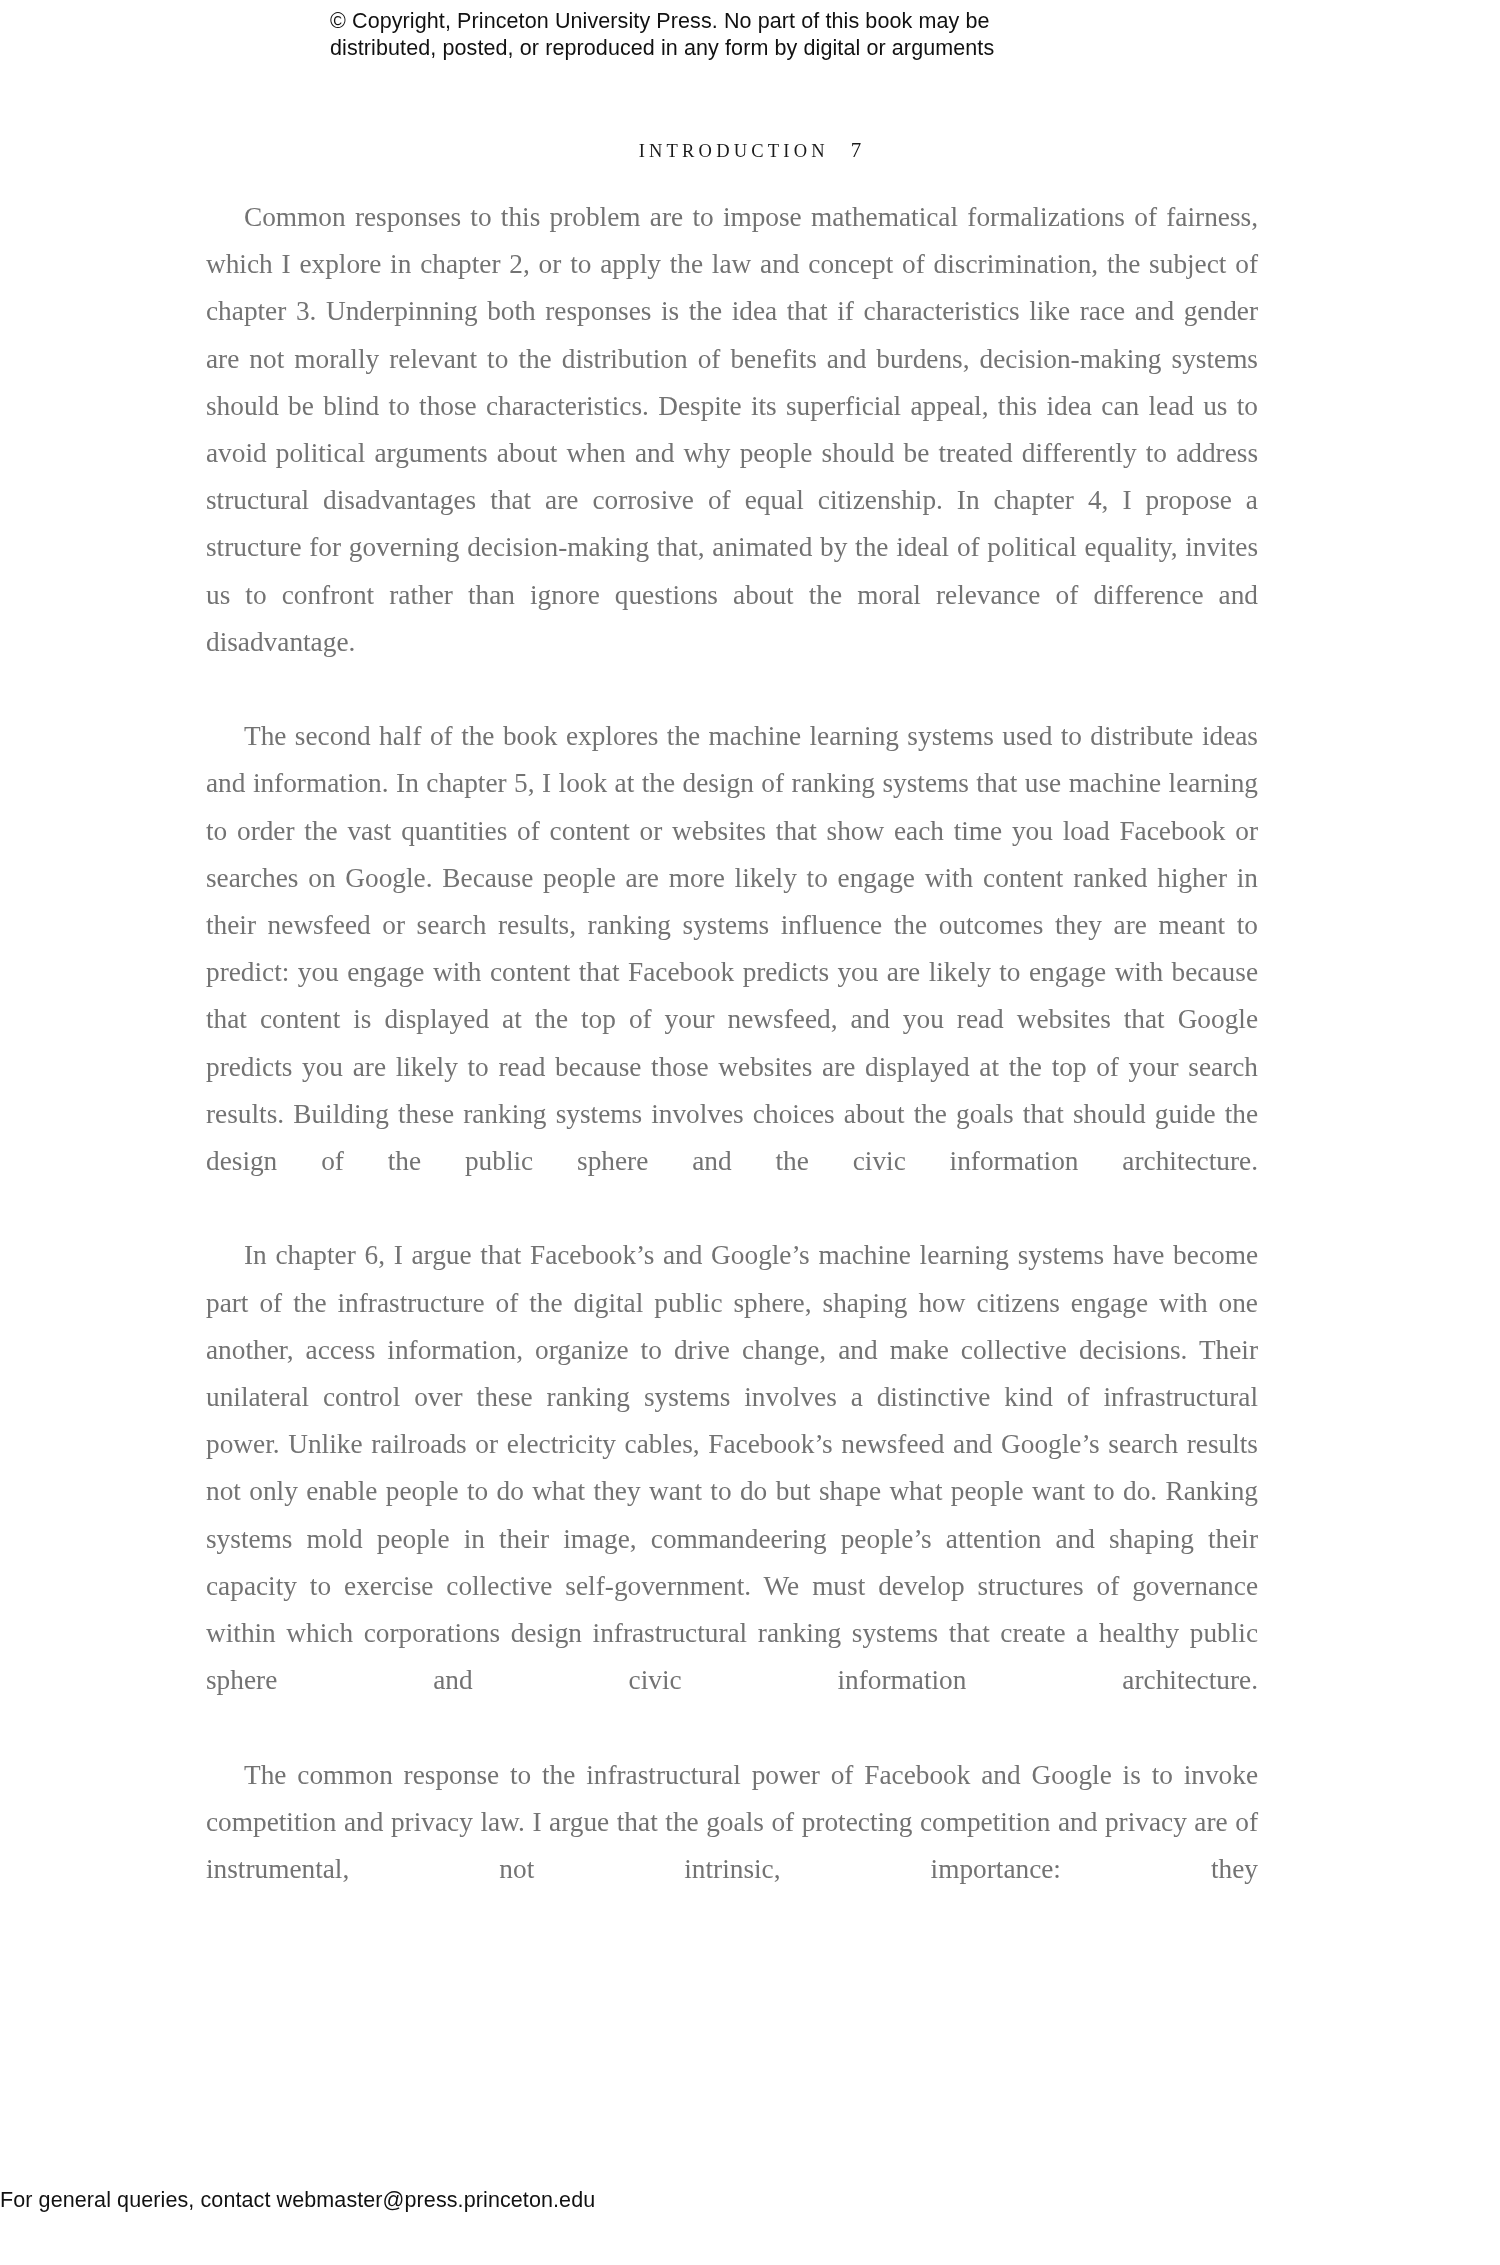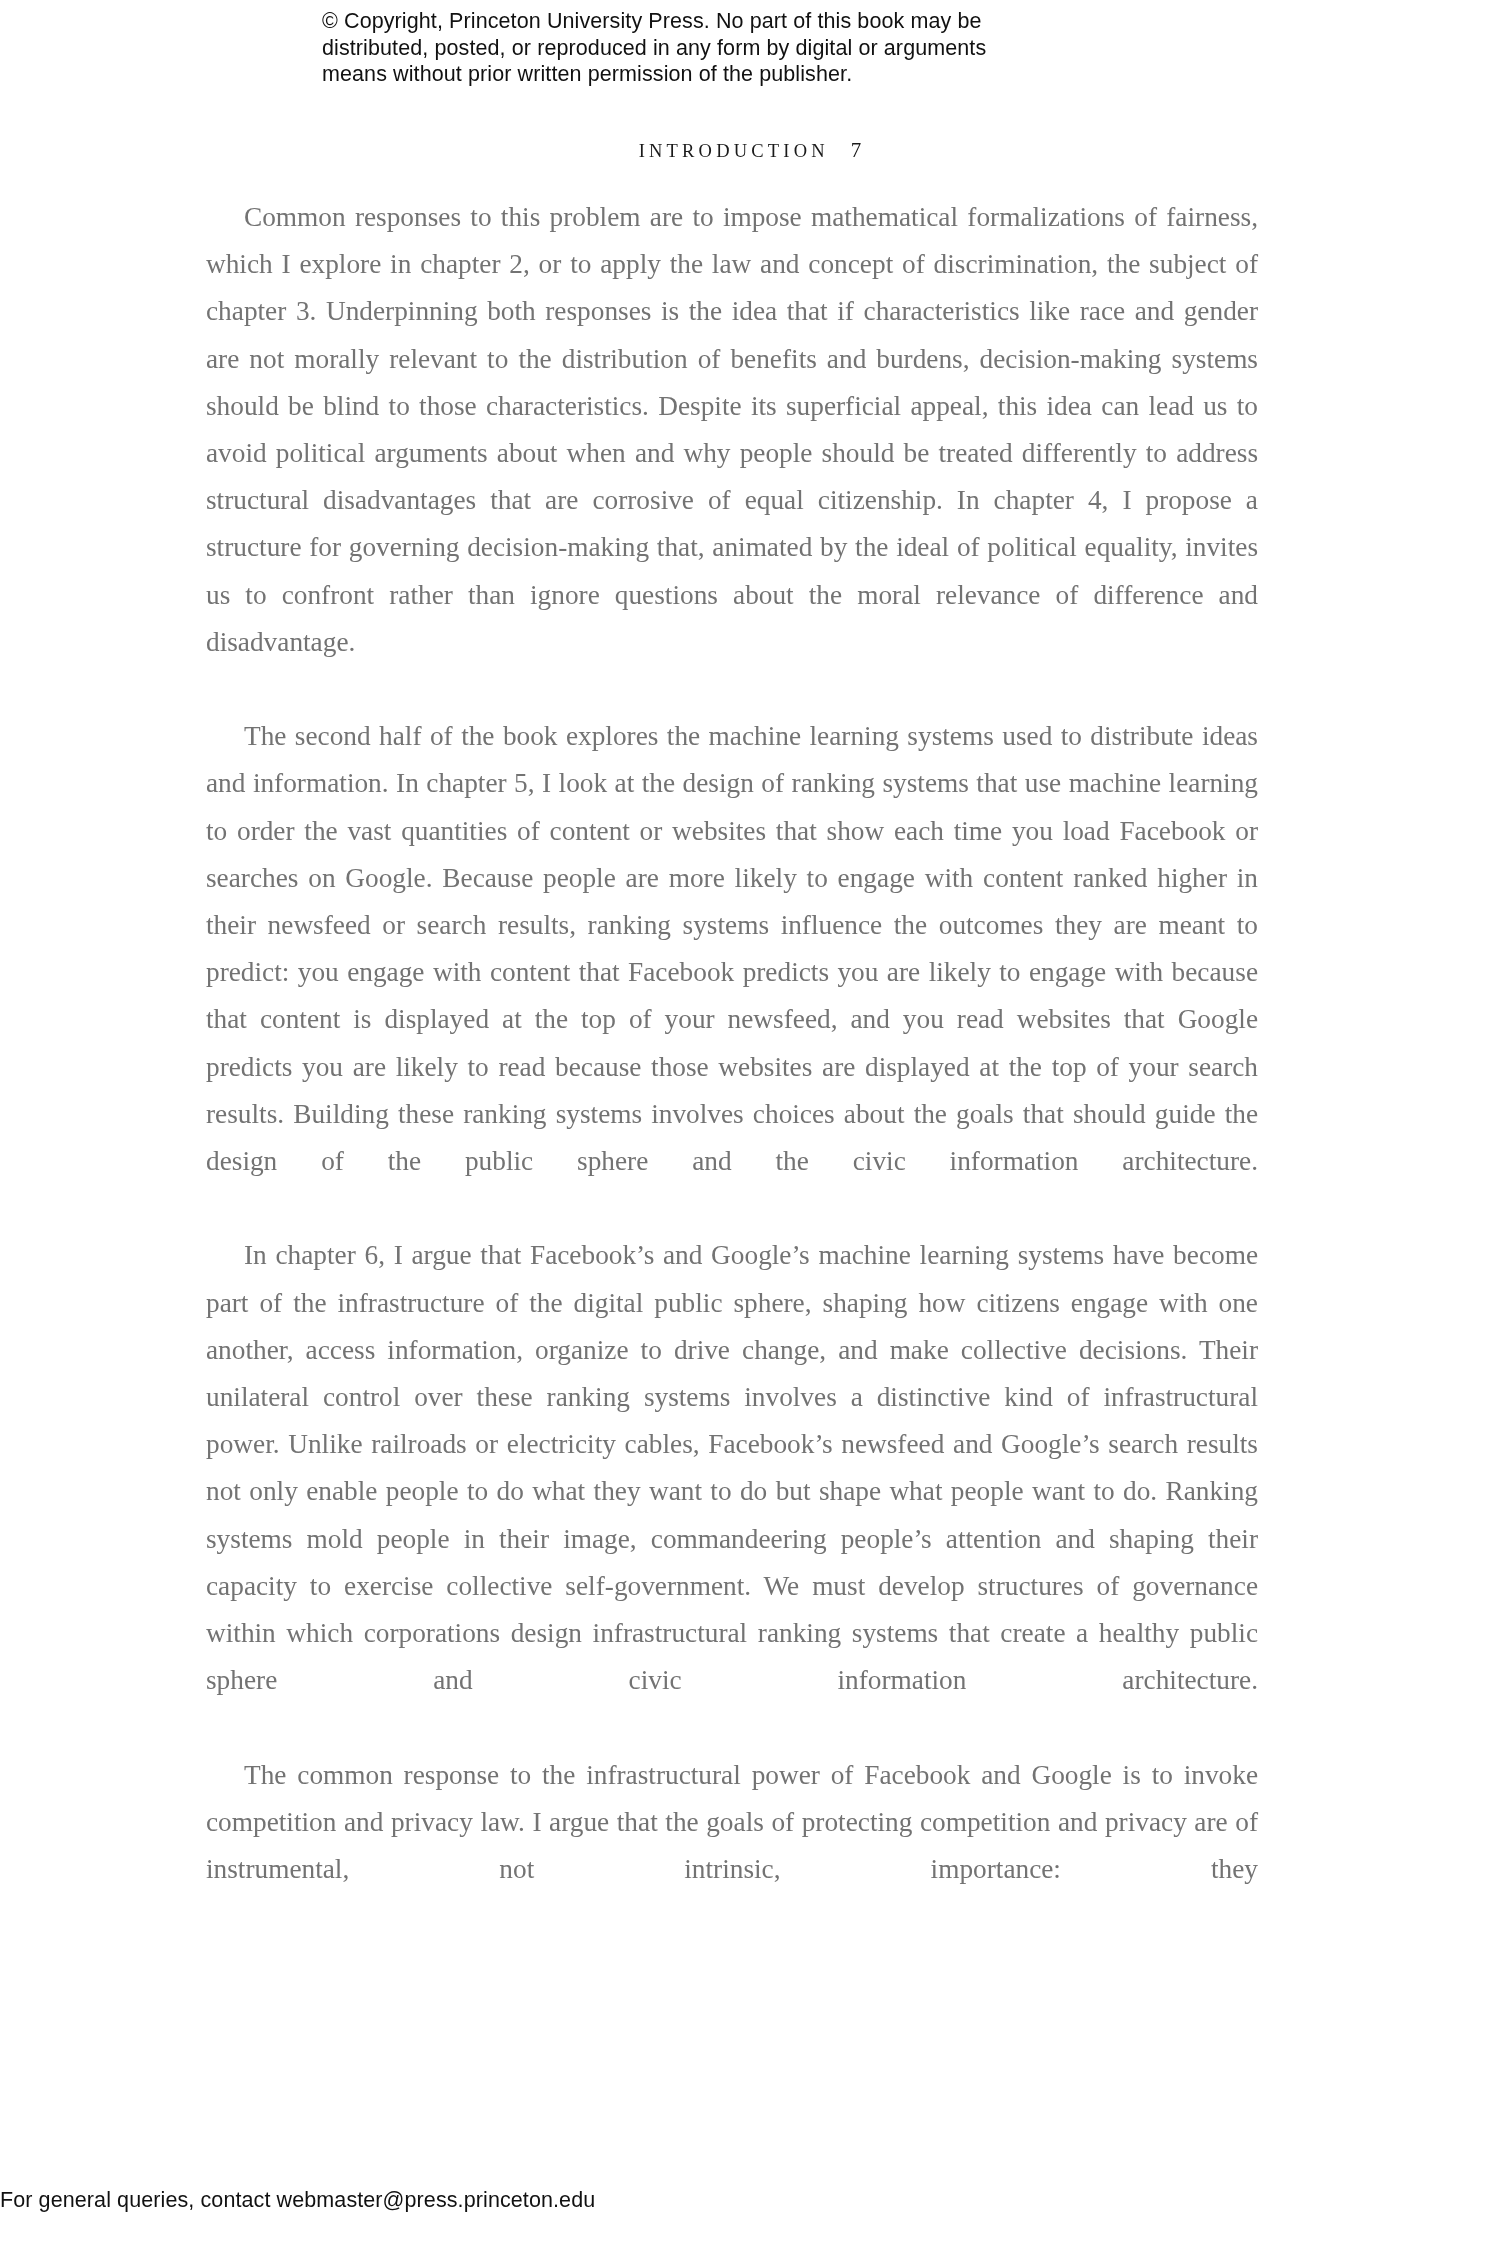--- a/index.html
+++ b/index.html
@@ -12,21 +12,21 @@
     height: 2265px;
     position: relative;
     font-family: "Liberation Serif", "DejaVu Serif", serif;
     color: #111111;
     overflow: hidden;
   }
 
   
   #copyright-notice {
     position: absolute;
-    left: 322px;
+    left: 330px;
     top: 8px;
     width: 740px;
     font-family: "Liberation Sans", "DejaVu Sans", sans-serif;
     font-size: 21.5px;
     line-height: 26.5px;
     color: #111111;
     text-align: left;
     letter-spacing: 0.1px;
   }
   #copyright-notice .cr-line { display: block; white-space: pre; }
@@ -95,21 +95,20 @@
     color: #111111;
     letter-spacing: 0.1px;
   }
 </style>
 </head>
 <body>
 
 <div id="copyright-notice">
   <span class="cr-line">© Copyright, Princeton University Press. No part of this book may be</span>
   <span class="cr-line">distributed, posted, or reproduced in any form by digital or arguments</span>
-  <span class="cr-line">means without prior written permission of the publisher.</span>
 </div>
 
 <div id="running-head">
   <span class="rh-title">INTRODUCTION</span><span class="rh-page">7</span>
 </div>
 
 <div id="body-text">
   <p>Common responses to this problem are to impose mathematical formalizations of fairness, which I explore in chapter 2, or to apply the law and concept of discrimination, the subject of chapter 3. Underpinning both responses is the idea that if characteristics like race and gender are not morally relevant to the distribution of benefits and burdens, decision-making systems should be blind to those characteristics. Despite its superficial appeal, this idea can lead us to avoid political arguments about when and why people should be treated differently to address structural disadvantages that are corrosive of equal citizenship. In chapter 4, I propose a structure for governing decision-making that, animated by the ideal of political equality, invites us to confront rather than ignore questions about the moral relevance of difference and disadvantage.</p>
   <p>The second half of the book explores the machine learning systems used to distribute ideas and information. In chapter 5, I look at the design of ranking systems that use machine learning to order the vast quantities of content or websites that show each time you load Facebook or searches on Google. Because people are more likely to engage with content ranked higher in their newsfeed or search results, ranking systems influence the outcomes they are meant to predict: you engage with content that Facebook predicts you are likely to engage with because that content is displayed at the top of your newsfeed, and you read websites that Google predicts you are likely to read because those websites are displayed at the top of your search results. Building these ranking systems involves choices about the goals that should guide the design of the public sphere and the civic information architecture.</p>
   <p>In chapter 6, I argue that Facebook’s and Google’s machine learning systems have become part of the infrastructure of the digital public sphere, shaping how citizens engage with one another, access information, organize to drive change, and make collective decisions. Their unilateral control over these ranking systems involves a distinctive kind of infrastructural power. Unlike railroads or electricity cables, Facebook’s newsfeed and Google’s search results not only enable people to do what they want to do but shape what people want to do. Ranking systems mold people in their image, commandeering people’s attention and shaping their capacity to exercise collective self-government. We must develop structures of governance within which corporations design infrastructural ranking systems that create a healthy public sphere and civic information architecture.</p>

